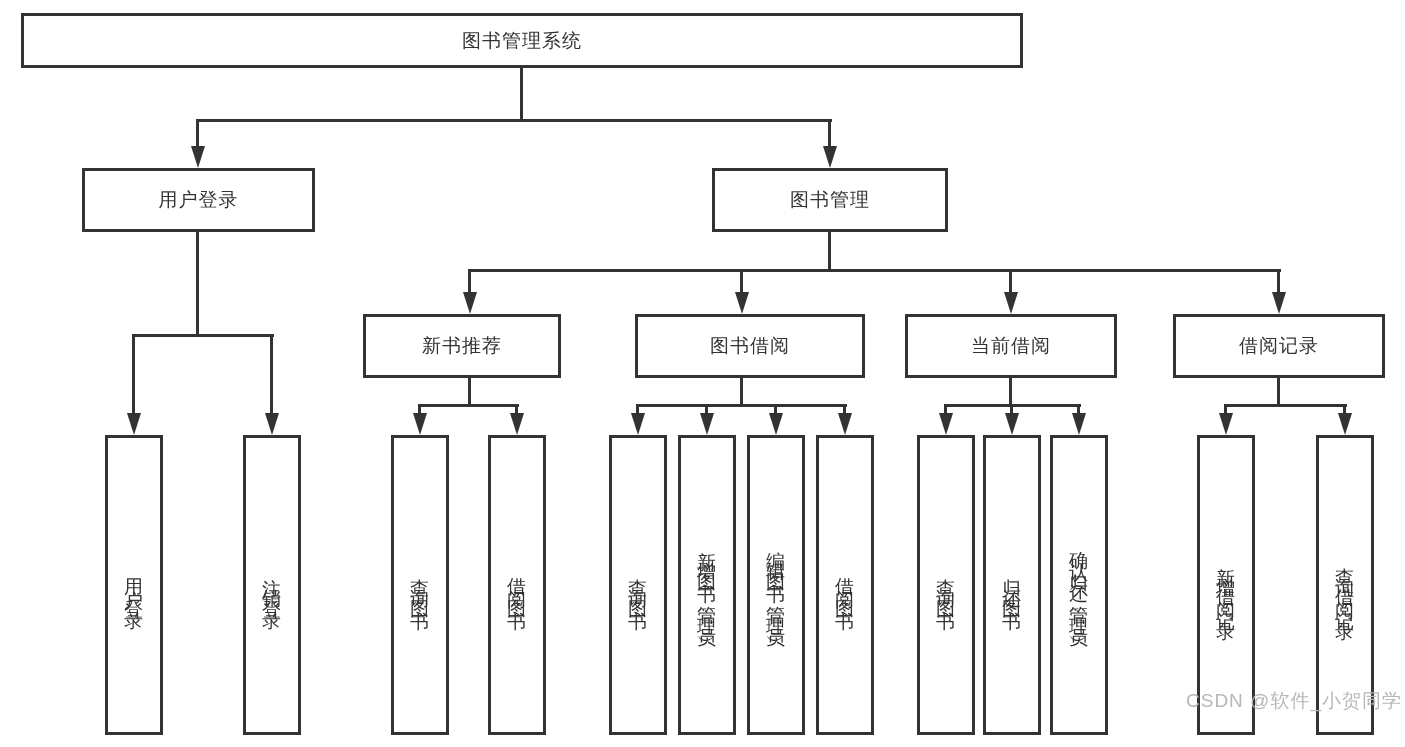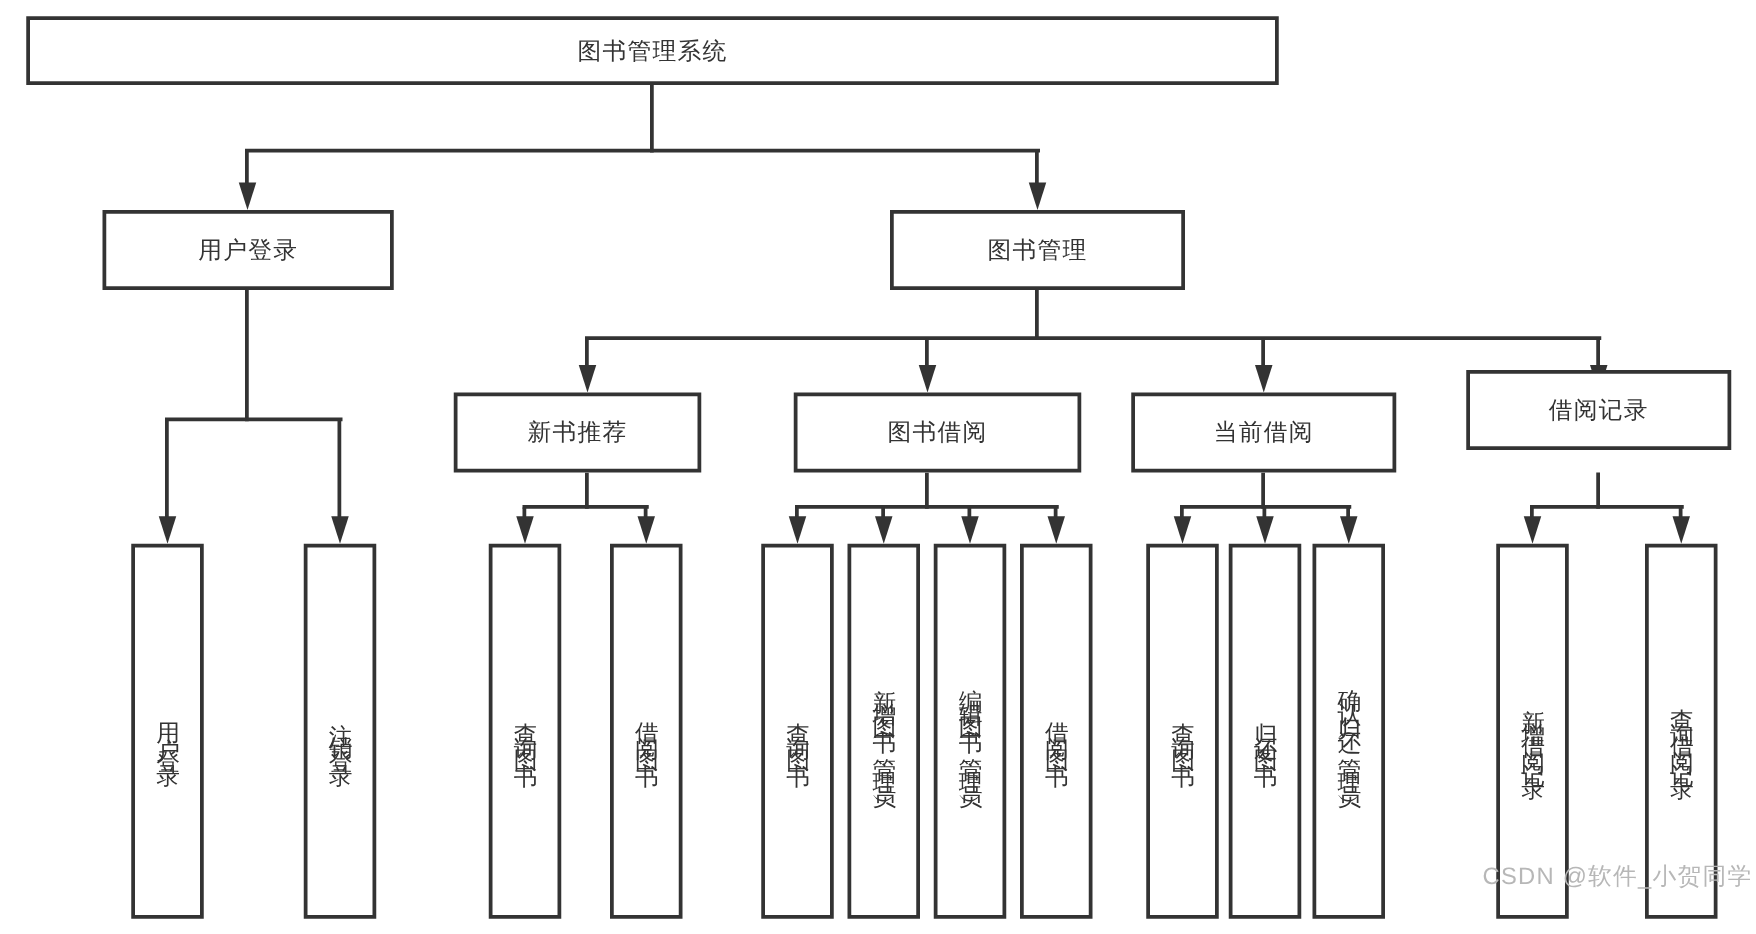--- a/index.html
+++ b/index.html
@@ -80,21 +80,21 @@
     </div>
 
   <div class="box hnode" style="left:21px;top:13px;width:1002px;height:55px;">图书管理系统</div>
 
   <div class="box hnode" style="left:82px;top:168px;width:233px;height:64px;">用户登录</div>
   <div class="box hnode" style="left:712px;top:168px;width:236px;height:64px;">图书管理</div>
 
   <div class="box hnode" style="left:363px;top:314px;width:198px;height:64px;">新书推荐</div>
   <div class="box hnode" style="left:635px;top:314px;width:230px;height:64px;">图书借阅</div>
   <div class="box hnode" style="left:905px;top:314px;width:212px;height:64px;">当前借阅</div>
-  <div class="box hnode" style="left:1173px;top:296px;width:212px;height:64px;">借阅记录</div>
+  <div class="box hnode" style="left:1173px;top:314px;width:212px;height:64px;">借阅记录</div>
 
   <div class="box vbox" style="left:105px;top:435px;">用户登录</div>
   <div class="box vbox" style="left:243px;top:435px;">注销登录</div>
 
   <div class="box vbox" style="left:391px;top:435px;">查询图书</div>
   <div class="box vbox" style="left:488px;top:435px;">借阅图书</div>
 
   <div class="box vbox" style="left:609px;top:435px;">查询图书</div>
   <div class="box vbox" style="left:678px;top:435px;">新增图书（管理员）</div>
   <div class="box vbox" style="left:747px;top:435px;">编辑图书（管理员）</div>

